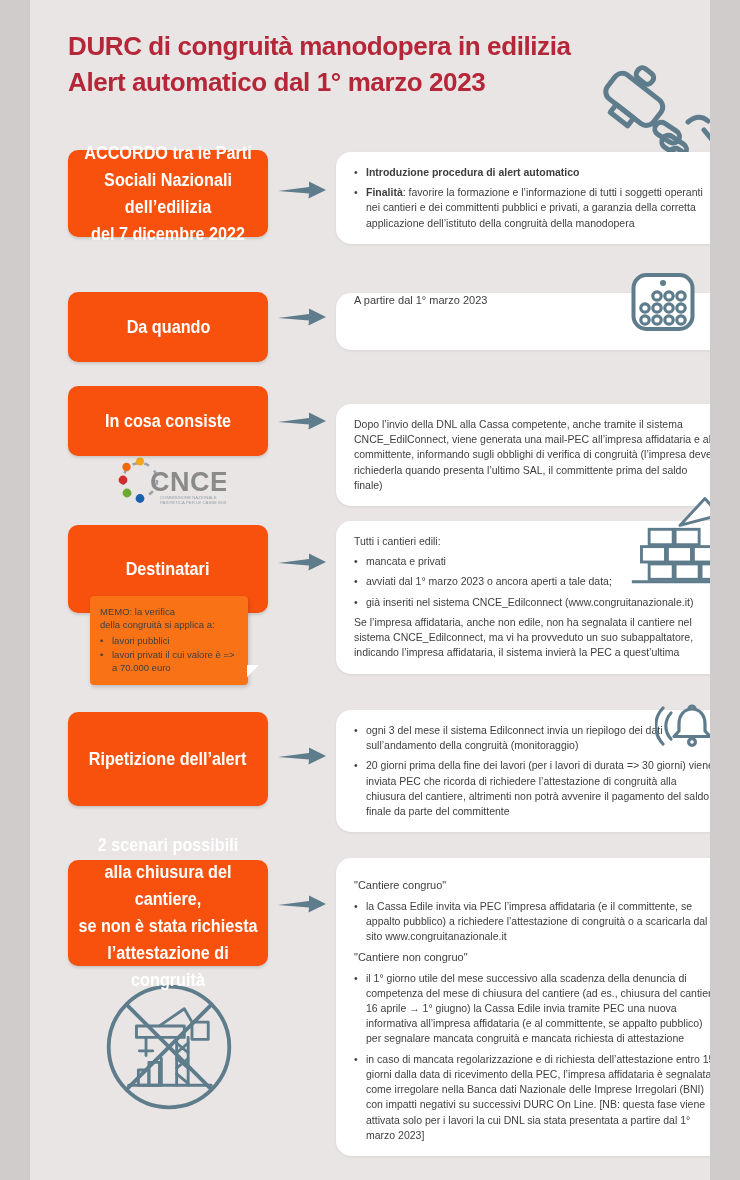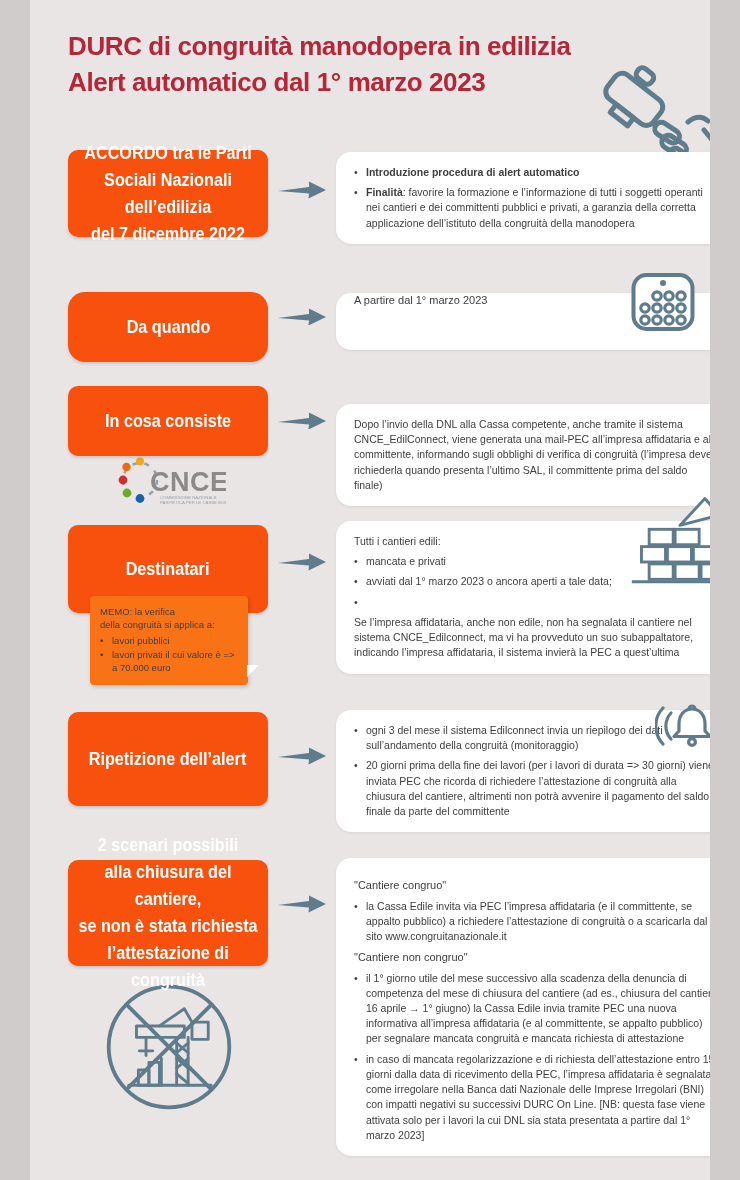--- a/index.html
+++ b/index.html
@@ -27,21 +27,21 @@
     position:absolute;left:38px;width:200px;
     background:var(--orange,#F8510D);
     border-radius:10px;
     color:#fff;font-weight:bold;font-size:18px;line-height:1.5;
     display:flex;align-items:center;justify-content:center;text-align:center;
     box-shadow:0 2px 3px rgba(0,0,0,.13);
     z-index:1;
   }
   .obox .lbl{display:block;transform:scaleX(0.9);transform-origin:50% 50%;}
   .ob1{top:150px;height:87px;}
-  .ob2{top:292px;height:70px;border-radius:17px;}
+  .ob2{top:292px;height:70px;}
   .ob3{top:386px;height:70px;}
   .ob4{top:525px;height:88px;}
   .ob5{top:712px;height:94px;}
   .ob6{top:860px;height:106px;}
   
   .wbox{
     position:absolute;left:306px;width:400px;
     background:#fff;border-radius:15px;
     padding:13px 18px;box-sizing:border-box;
     color:var(--text,#3E3E3E);
@@ -191,20 +191,21 @@
         <div class="c-item c-bullet">
           <span class="dot">•</span>
           <span class="txt"><span>mancata e privati</span></span>
         </div>
         <div class="c-item c-bullet">
           <span class="dot">•</span>
           <span class="txt"><span>avviati dal 1° marzo 2023 o ancora aperti a tale data;</span></span>
         </div>
         <div class="c-item c-bullet">
           <span class="dot">•</span>
+          <span class="txt"><span>già inseriti nel sistema CNCE_Edilconnect (www.congruitanazionale.it)</span></span>
         </div>
         <div class="c-item c-para"><span class="txt"><span>Se l’impresa affidataria, anche non edile, non ha segnalata il cantiere nel sistema CNCE_Edilconnect, ma vi ha provveduto un suo subappaltatore, indicando l’impresa affidataria, il sistema invierà la PEC a quest’ultima</span></span></div>
       </div>
   </div>
   <div class="obox ob4">
     <span class="lbl pre">Destinatari</span>
   </div>
   <div class="memo">
     <div class="memo-title pre">MEMO: la verifica
 della congruità si applica a:</div>

